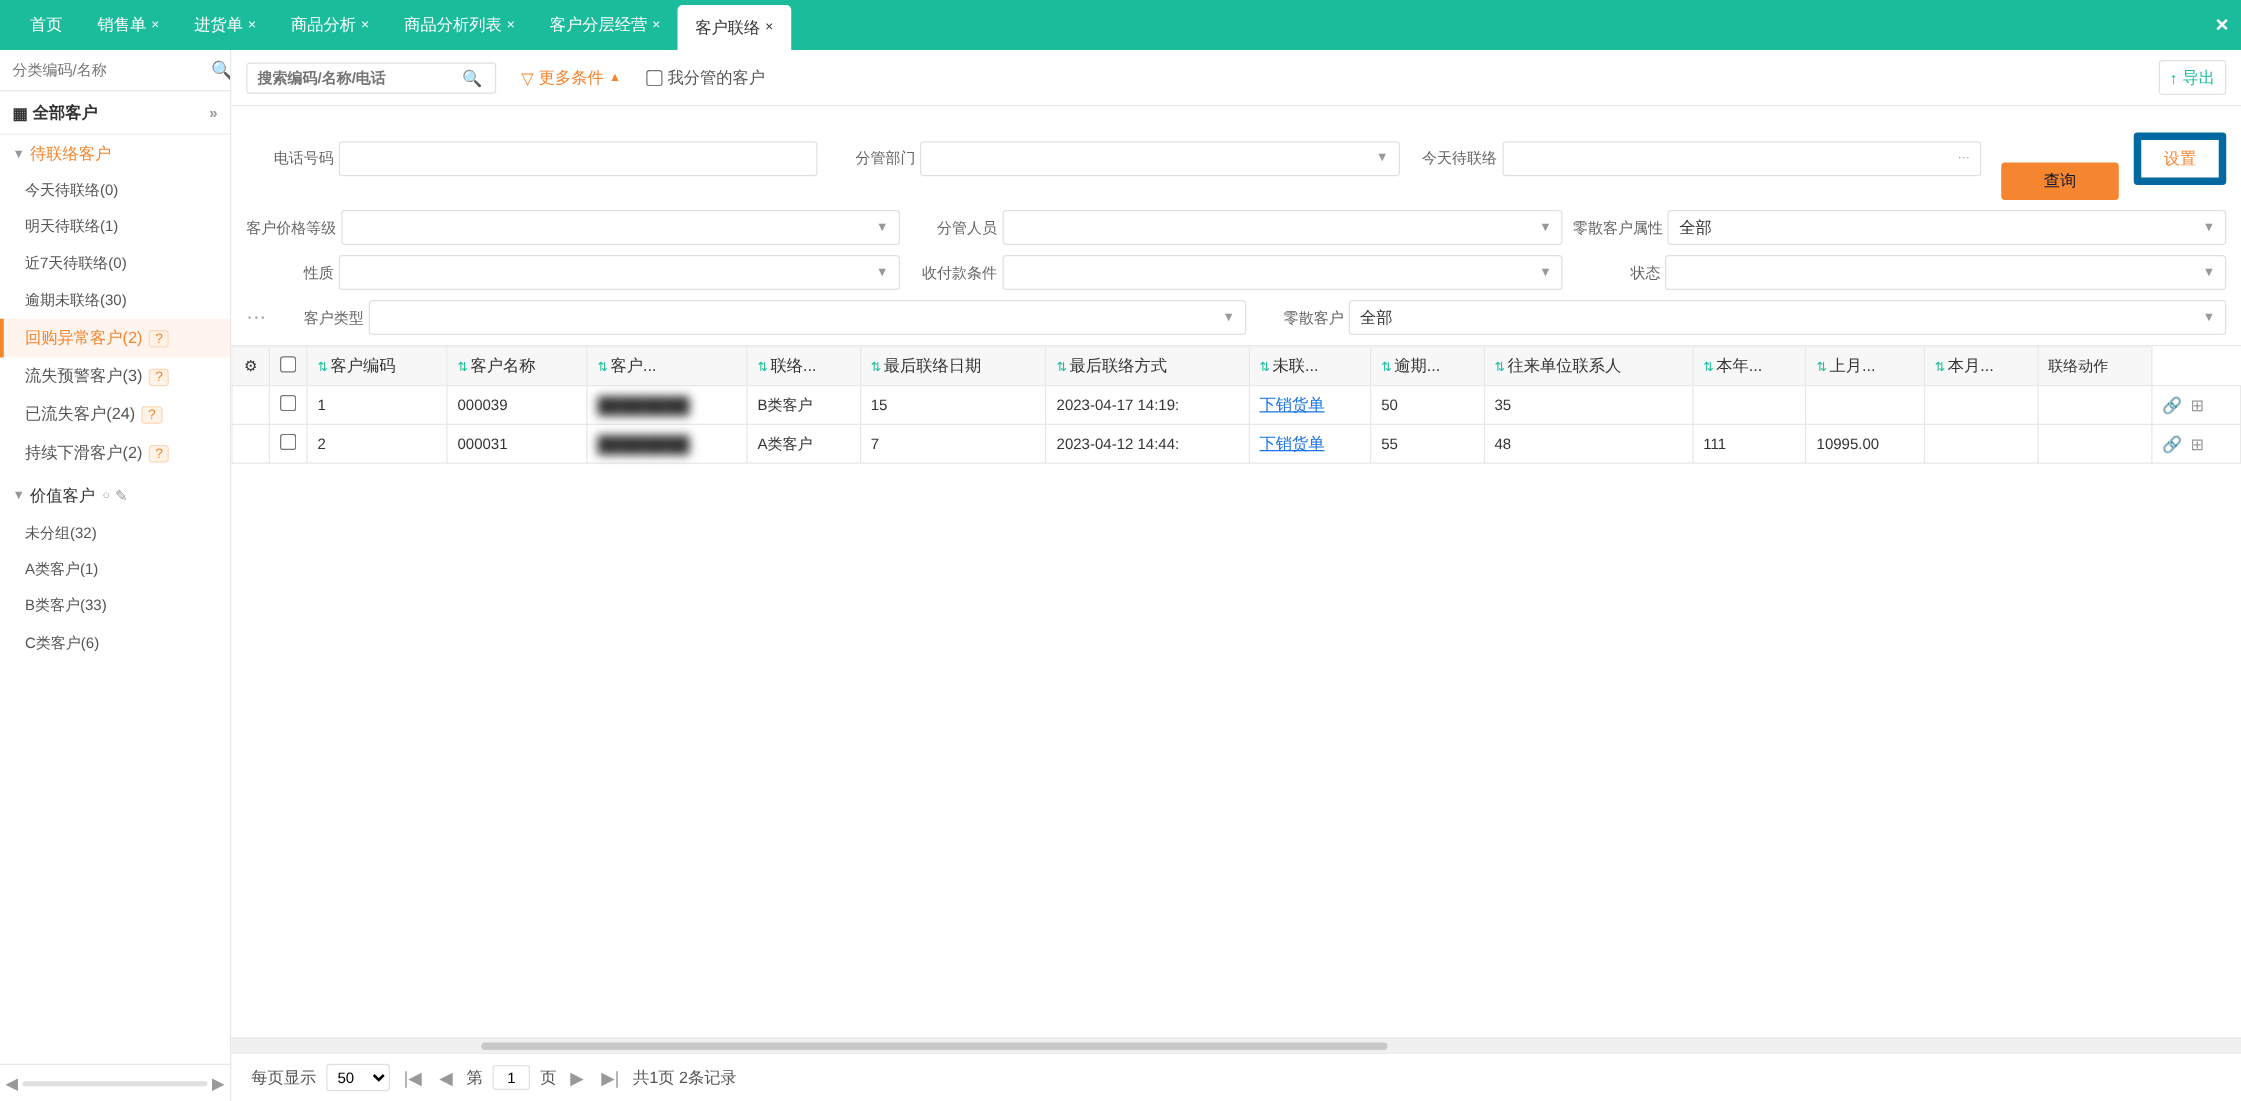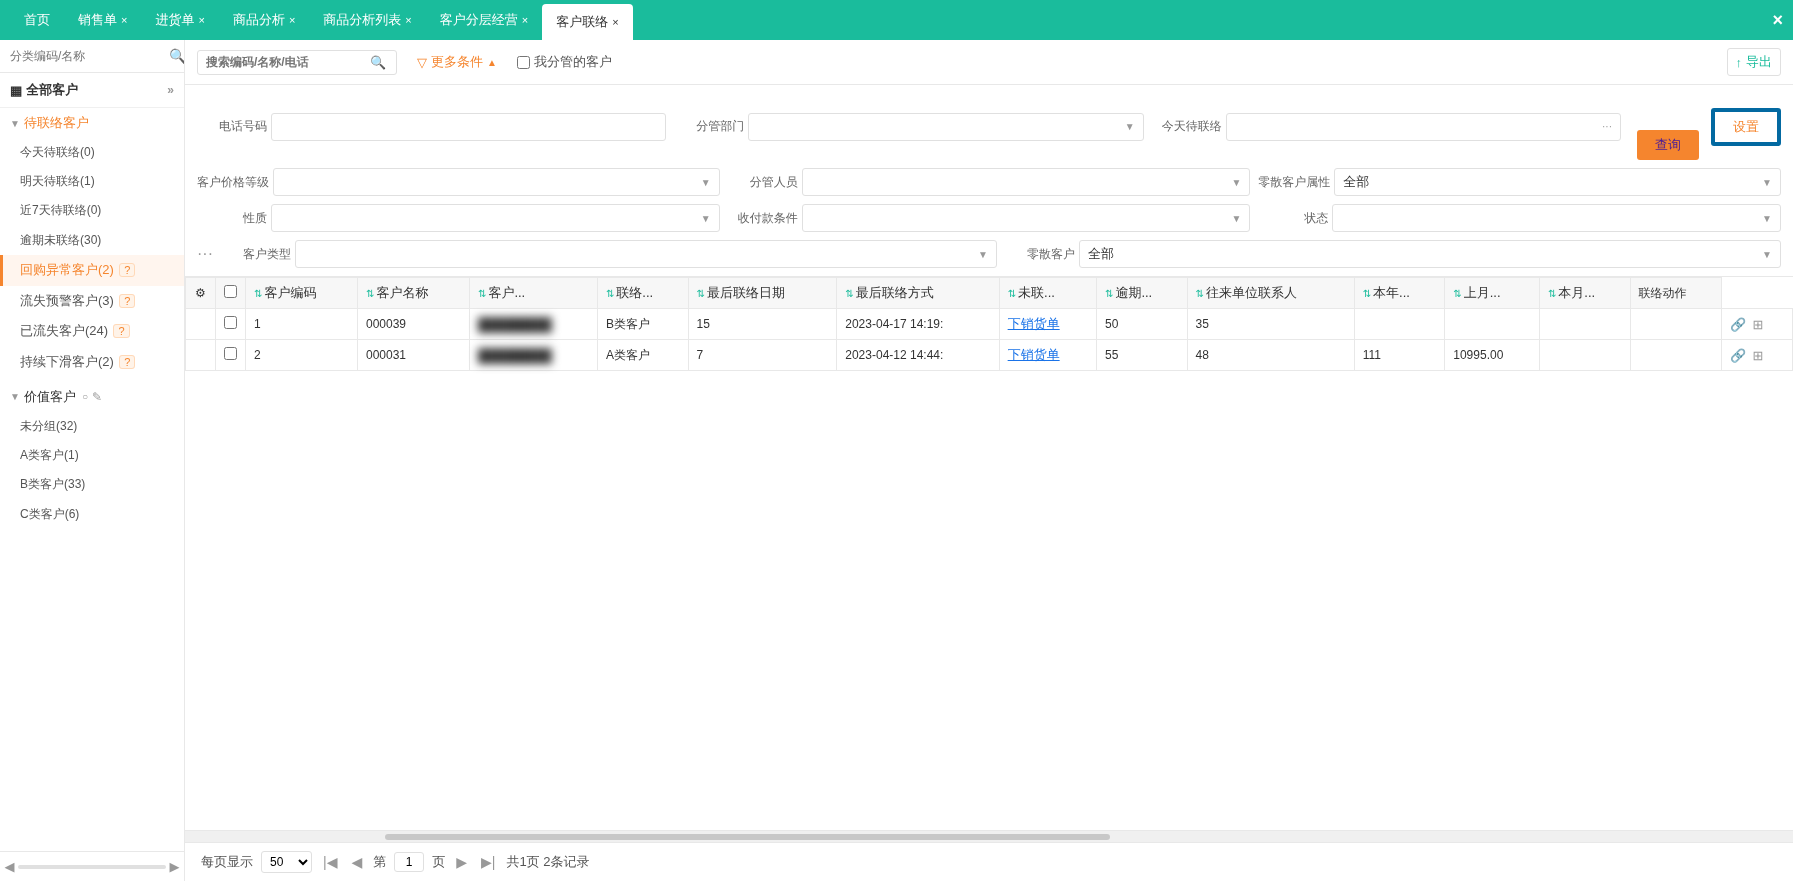--- a/index.html
+++ b/index.html
@@ -106,25 +106,25 @@
       justify-content: space-between; cursor: pointer; height: 28px;
     }
     .filter-select .caret { color: #999; font-size: 10px; }
     .filter-input {
       flex: 1; border: 1px solid #e0e0e0; border-radius: 3px; padding: 4px 8px;
       font-size: 12px; color: #333; background: white; height: 28px;
       outline: none;
     }
     .filter-dots { color: #999; cursor: pointer; font-size: 16px; }
     .query-btn {
-      background: #f5852e; color: #4c1d95; border: none; border-radius: 3px;
-      padding: 6px 18px; cursor: pointer; font-size: 13px; margin-left: 8px; margin-top: 37px;
+      background: #f5852e; color: #0f172a; border: none; border-radius: 3px;
+      padding: 6px 34px; cursor: pointer; font-size: 13px; margin-left: 8px; margin-top: 37px;
     }
     .settings-btn {
-      background: white; color: #f5852e; border: 4px solid #0369a1; border-radius: 3px;
+      background: white; color: #f5852e; border: 6px solid #0369a1; border-radius: 3px;
       padding: 6px 18px; cursor: pointer; font-size: 13px; margin-left: 4px;
     }
     .inline-tag {
       font-size: 11px; background: #fff3e8; color: #f5852e; border: 1px solid #ffd9b8;
       border-radius: 3px; padding: 0 4px; margin-left: 2px;
     }
 
     
     .table-area { flex: 1; overflow: auto; background: white; margin: 0; }
     table { width: 100%; border-collapse: collapse; }

